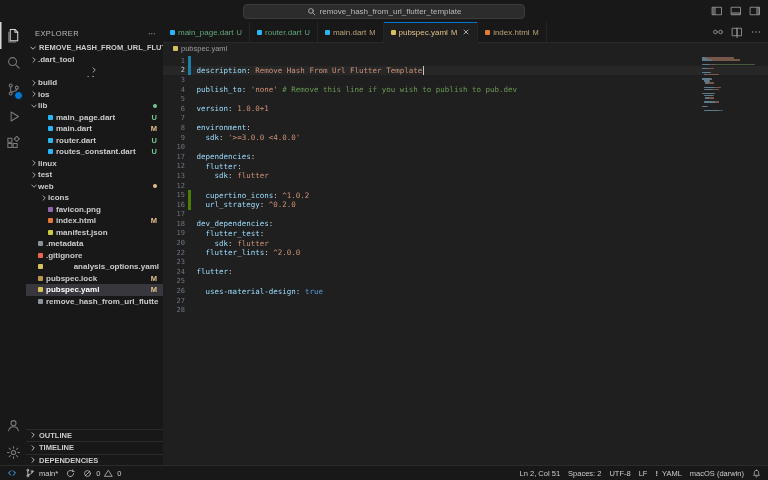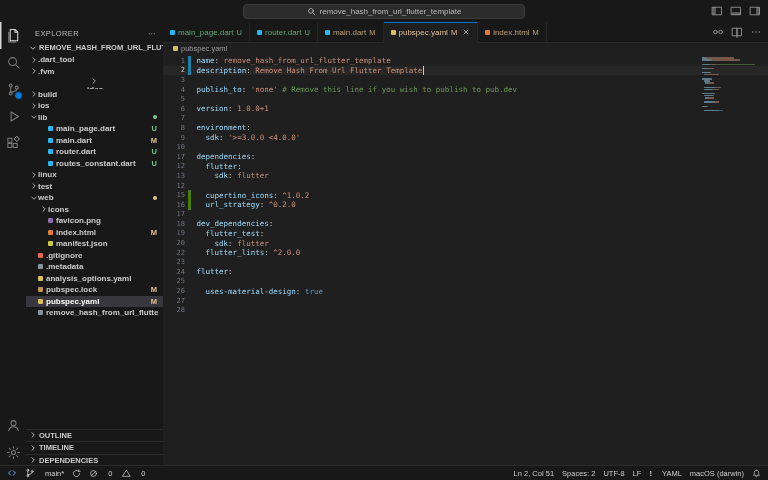--- a/index.html
+++ b/index.html
@@ -73,21 +73,21 @@
   .token-b{color:#569cd6;}.token-p{color:#cccccc;}
   .cursor{display:inline-block;width:1px;height:9px;background:#c8c8c8;vertical-align:middle;margin-left:1px;}
 
   #minimap{position:absolute;top:3px;right:8px;width:58px;display:flex;flex-direction:column;cursor:pointer;}
   .mm-line{height:2.1px;display:flex;align-items:center;}
   .mm-seg{height:1.4px;border-radius:.5px;opacity:.5;}
 
   
   .statusbar{position:absolute;left:0;right:0;bottom:0;height:14px;background:#181818;border-top:1px solid #2b2b2b;
              display:flex;align-items:center;font-size:7.5px;color:#ccc;padding:0 3px;}
-  .sb-item{display:flex;align-items:center;gap:10px;padding:0 4px;height:14px;cursor:pointer;white-space:nowrap;}
+  .sb-item{display:flex;align-items:center;gap:4px;padding:0 4px;height:14px;cursor:pointer;white-space:nowrap;}
   #sb-right{margin-left:auto;display:flex;align-items:center;}
   .sb-remote{color:#4daafc;}
 </style>
 </head>
 <body>
 
 <div id="app">
 
   <div class="titlebar">
     <div class="search-box">
@@ -202,28 +202,20 @@
     </div>
     <div id="tree">
         <div class="tree-row" style="padding-left: 3px;">
           <span class="tree-chev">
             <svg width="8" height="8" viewBox="0 0 16 16" fill="none" stroke="currentColor" stroke-width="1.8" stroke-linecap="round" stroke-linejoin="round">
               <path d="M6 3.5 10.5 8 6 12.5"></path>
             </svg>
           </span>
           <span class="tree-label">.dart_tool</span>
         </div>
-        <div class="tree-row" style="padding-left: 3px;">
-          <span class="tree-chev">
-            <svg width="8" height="8" viewBox="0 0 16 16" fill="none" stroke="currentColor" stroke-width="1.8" stroke-linecap="round" stroke-linejoin="round">
-              <path d="M6 3.5 10.5 8 6 12.5"></path>
-            </svg>
-          </span>
-          <span class="tree-label">.fvm</span>
-        </div>
         <div class="tree-row" style="padding-left: 3px; flex-direction: column;">
           <span class="tree-chev">
             <svg width="8" height="8" viewBox="0 0 16 16" fill="none" stroke="currentColor" stroke-width="1.8" stroke-linecap="round" stroke-linejoin="round">
               <path d="M6 3.5 10.5 8 6 12.5"></path>
             </svg>
           </span>
           <span class="tree-label">.idea</span>
         </div>
         <div class="tree-row" style="padding-left: 3px;">
           <span class="tree-chev">
@@ -318,29 +310,29 @@
           <span class="tree-label">index.html</span>
           <span class="tree-git git-M">M</span>
         </div>
         <div class="tree-row" style="padding-left: 13px;">
           <span class="tree-chev"></span>
           <span class="file-dot" style="background: rgb(203, 203, 65);"></span>
           <span class="tree-label">manifest.json</span>
         </div>
         <div class="tree-row" style="padding-left: 3px;">
           <span class="tree-chev"></span>
+          <span class="file-dot" style="background: rgb(138, 145, 153);"></span>
+          <span class="tree-label">.metadata</span>
+        </div>
+        <div class="tree-row" style="padding-left: 3px;">
+          <span class="tree-chev"></span>
           <span class="file-dot" style="background: rgb(232, 104, 77);"></span>
           <span class="tree-label">.gitignore</span>
         </div>
-        <div class="tree-row" style="padding-left: 3px;">
-          <span class="tree-chev"></span>
-          <span class="file-dot" style="background: rgb(138, 145, 153);"></span>
-          <span class="tree-label">.metadata</span>
-        </div>
-        <div class="tree-row" style="padding-left: 3px;">
+        <div class="tree-row" style="padding-left: 3px; text-align: right;">
           <span class="tree-chev"></span>
           <span class="file-dot" style="background: rgb(216, 193, 90);"></span>
           <span class="tree-label">analysis_options.yaml</span>
         </div>
         <div class="tree-row" style="padding-left: 3px;">
           <span class="tree-chev"></span>
           <span class="file-dot" style="background: rgb(192, 149, 83);"></span>
           <span class="tree-label">pubspec.lock</span>
           <span class="tree-git git-M">M</span>
         </div>
@@ -440,21 +432,21 @@
             </svg>
           </span>
         </div>
     </div>
     <div class="breadcrumb">
       <span class="bc-icon"></span>
       <span>pubspec.yaml</span>
     </div>
     <div class="code-wrap">
       <div id="code">
-          <div class="code-line"><span class="ln">1</span><span class="gut-bar mod"></span><span class="code-text"><span class="token-k">name</span><span class="token-p">: </span><span class="token-v">remove_hash_from_url_flutter_template</span></span></div>
+          <div class="code-line"><span class="ln">1</span><span class="gut-bar mod"></span></div>
           <div class="code-line current"><span class="ln">2</span><span class="gut-bar mod"></span><span class="code-text"><span class="token-k">description</span><span class="token-p">: </span><span class="token-v">Remove Hash From Url Flutter Template</span><span class="cursor"></span></span></div>
           <div class="code-line"><span class="ln">3</span><span class="gut-bar"></span><span class="code-text"></span></div>
           <div class="code-line"><span class="ln">4</span><span class="gut-bar"></span><span class="code-text"><span class="token-k">publish_to</span><span class="token-p">: </span><span class="token-v">'none'</span><span class="token-p"> </span><span class="token-c"># Remove this line if you wish to publish to pub.dev</span></span></div>
           <div class="code-line"><span class="ln">5</span><span class="gut-bar"></span><span class="code-text"></span></div>
           <div class="code-line"><span class="ln">6</span><span class="gut-bar"></span><span class="code-text"><span class="token-k">version</span><span class="token-p">: </span><span class="token-v">1.0.0+1</span></span></div>
           <div class="code-line"><span class="ln">7</span><span class="gut-bar"></span><span class="code-text"></span></div>
           <div class="code-line"><span class="ln">8</span><span class="gut-bar"></span><span class="code-text"><span class="token-k">environment</span><span class="token-p">:</span></span></div>
           <div class="code-line"><span class="ln">9</span><span class="gut-bar"></span><span class="code-text"><span class="token-p">  </span><span class="token-k">sdk</span><span class="token-p">: </span><span class="token-v">'&gt;=3.0.0 &lt;4.0.0'</span></span></div>
           <div class="code-line"><span class="ln">10</span><span class="gut-bar"></span><span class="code-text"></span></div>
           <div class="code-line"><span class="ln">17</span><span class="gut-bar"></span><span class="code-text"><span class="token-k">dependencies</span><span class="token-p">:</span></span></div>

